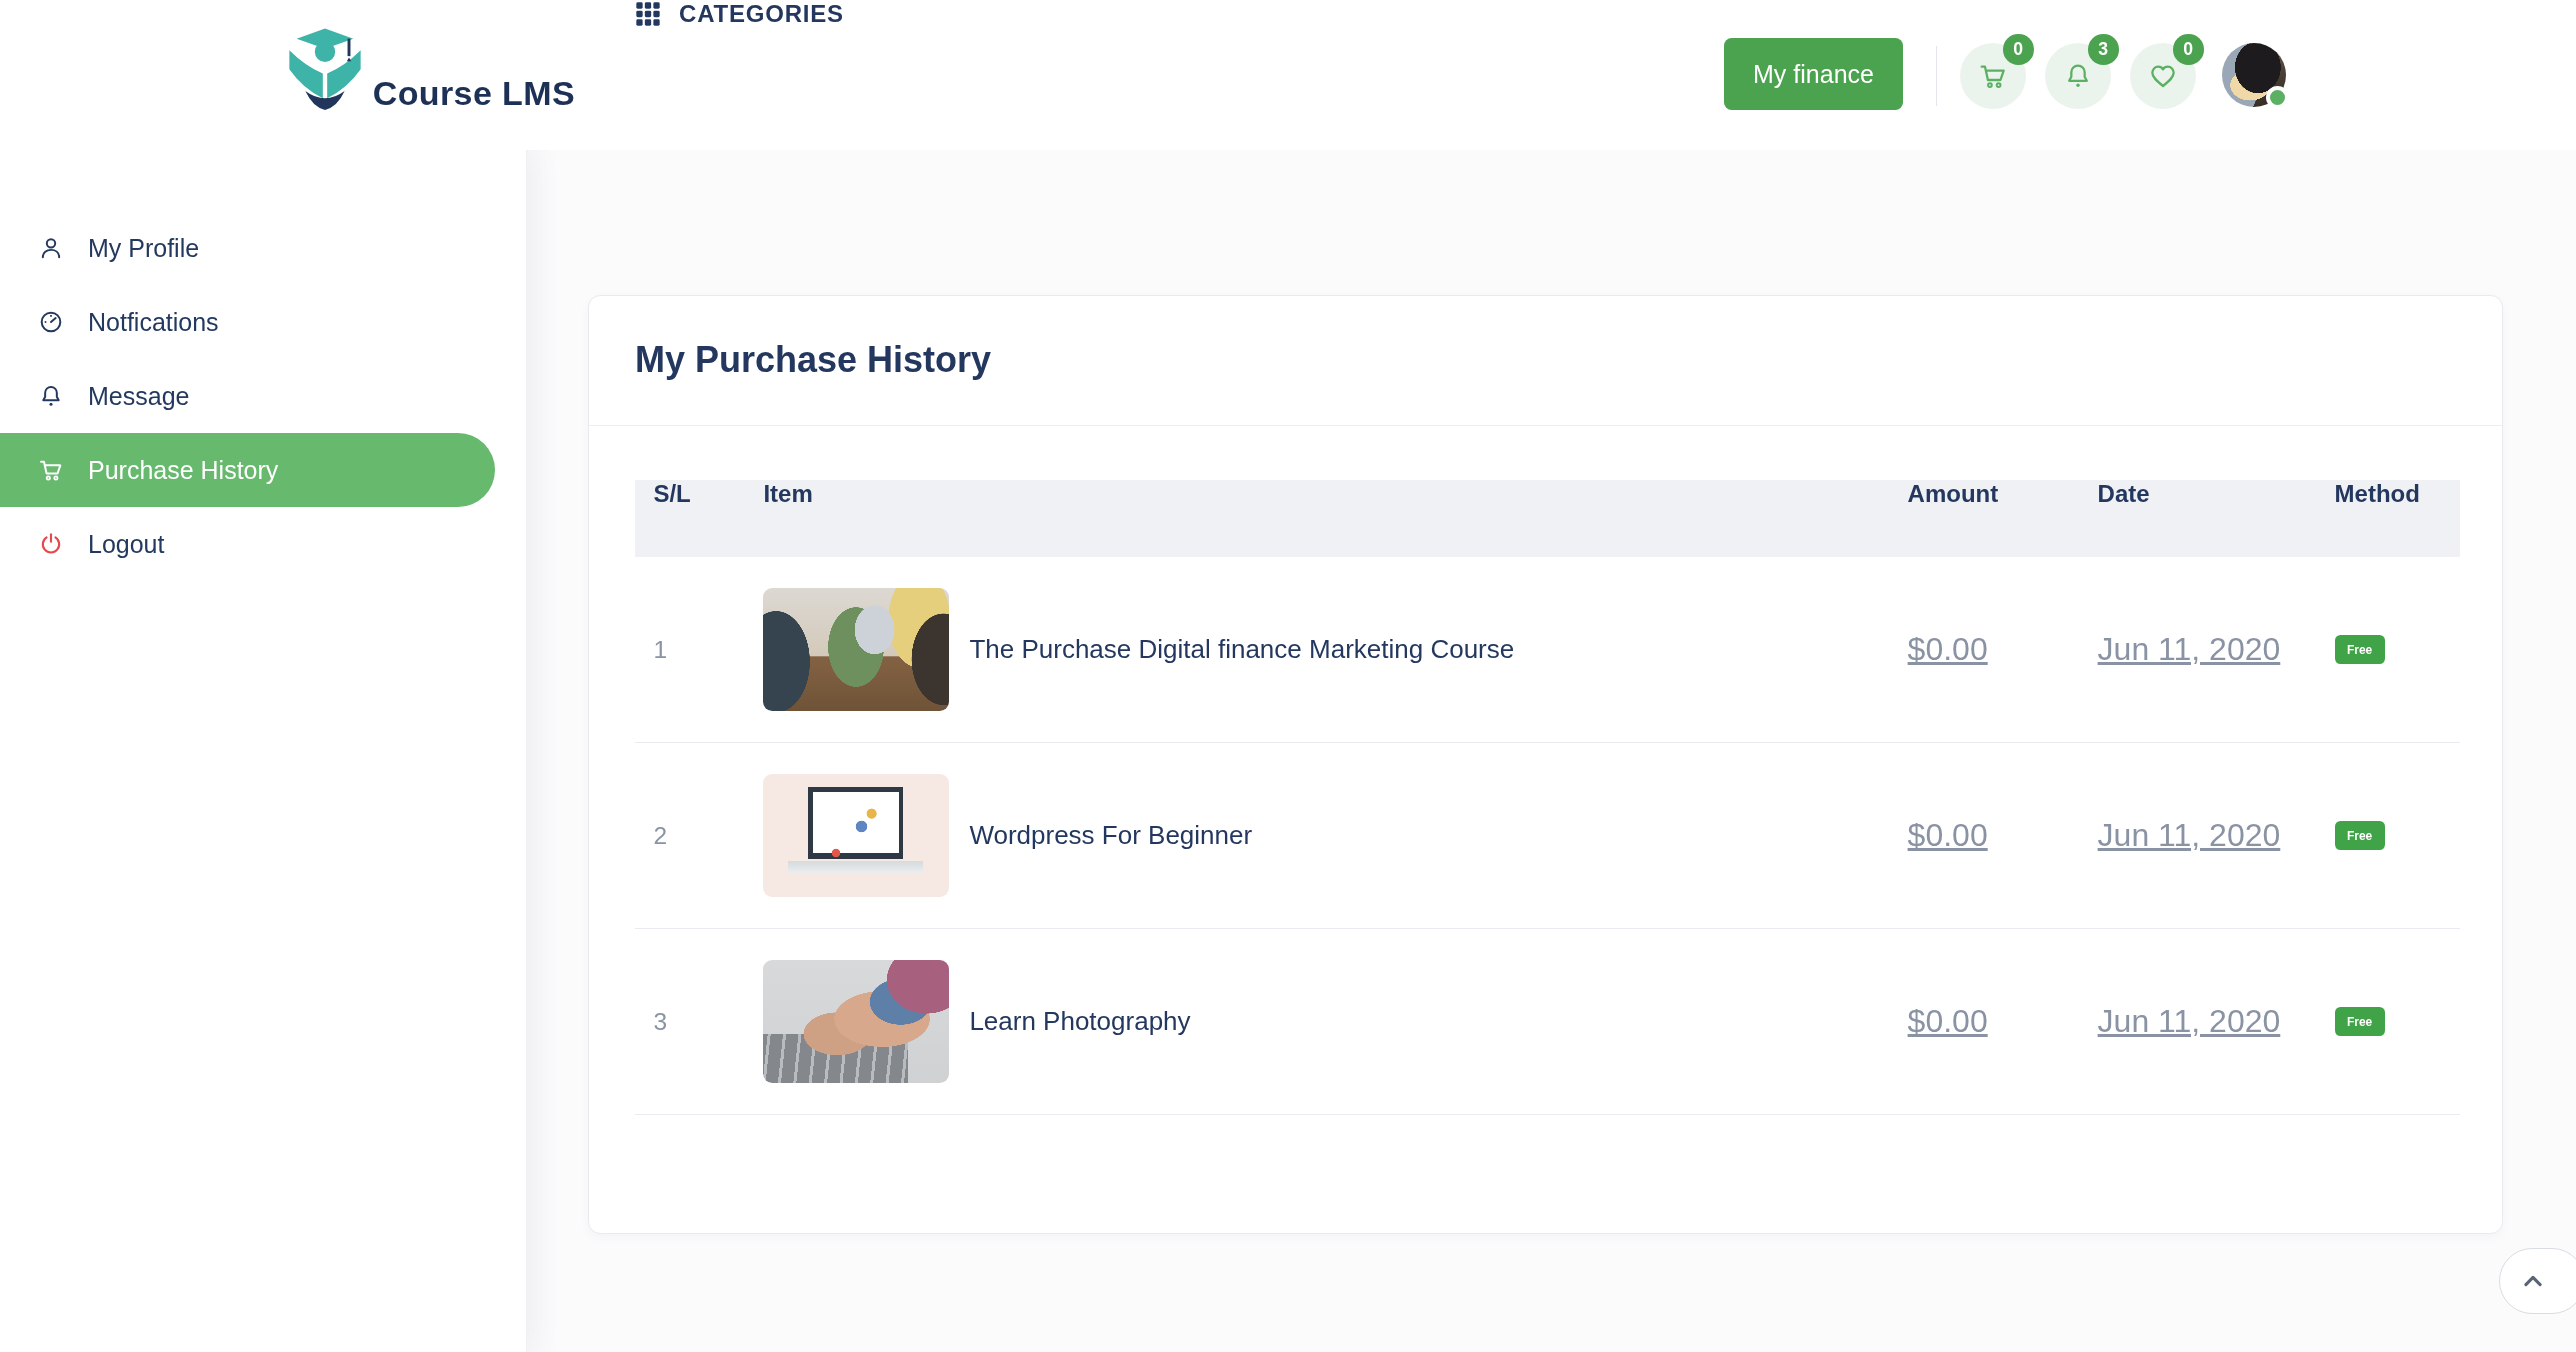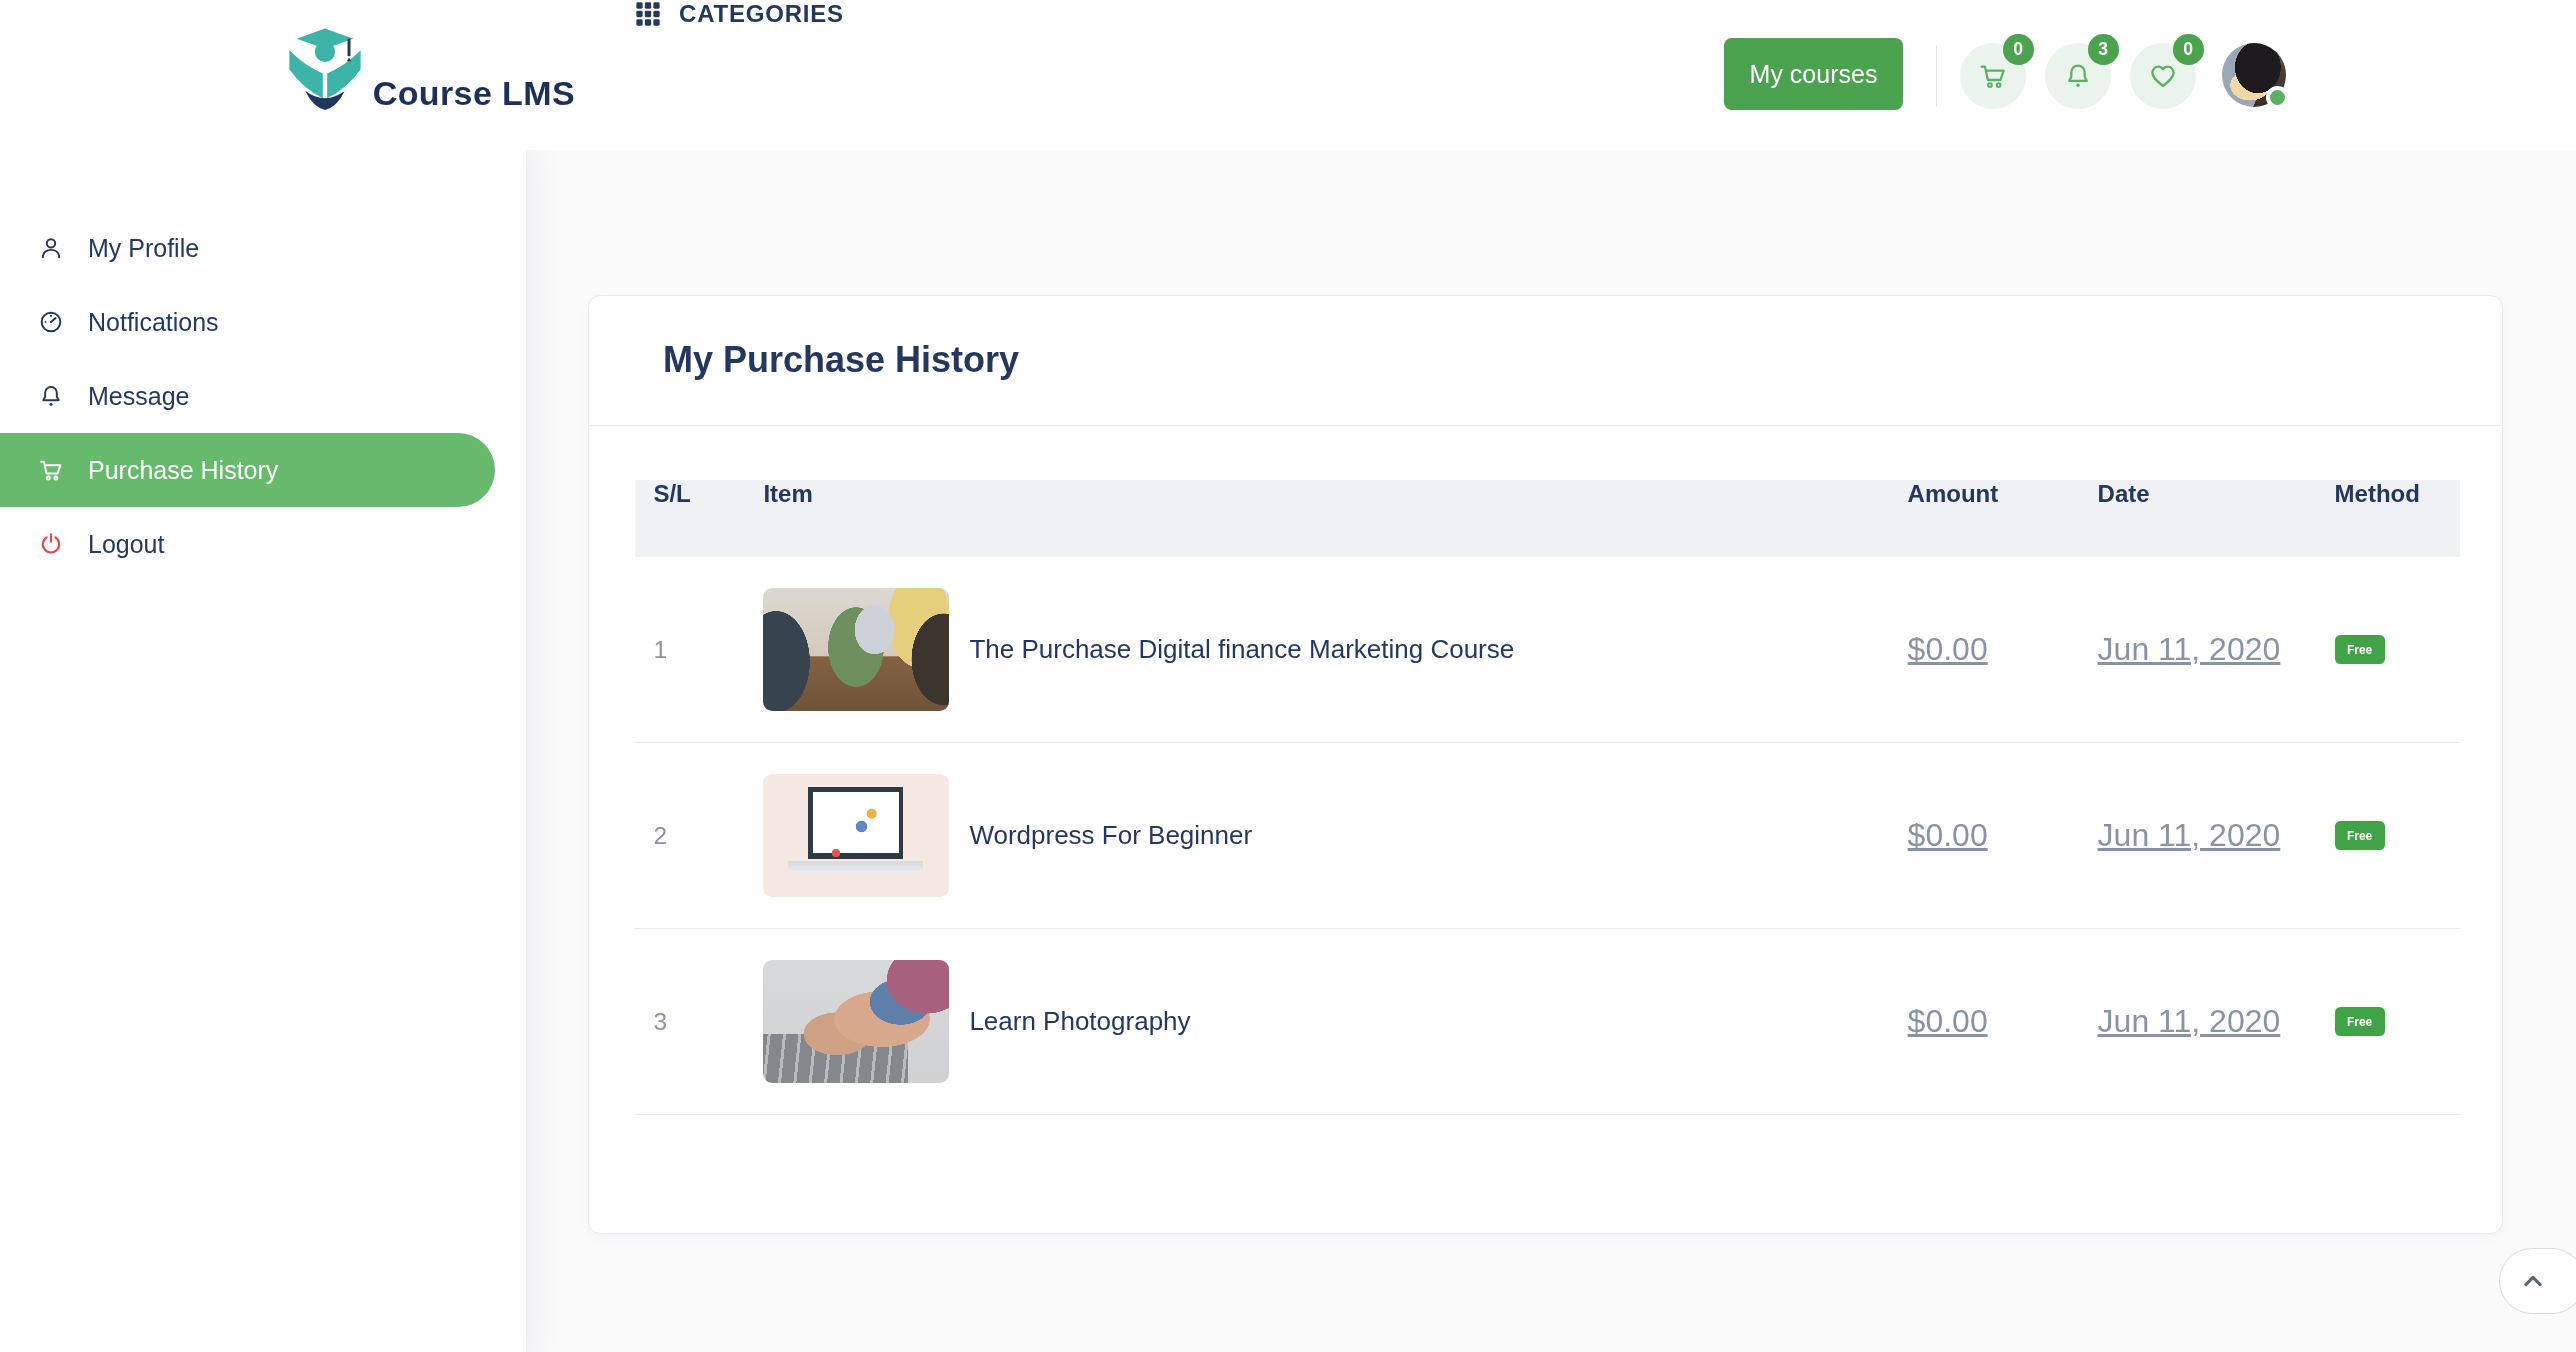--- a/index.html
+++ b/index.html
@@ -37,21 +37,21 @@
   .sidebar { position:absolute; left:0; top:150px; width:527px; height:1202px; background:#ffffff; border-right:0.8px solid #f0f0f4; box-shadow:10.7px 0 31px rgba(30,40,60,0.03); z-index:5; padding-top:61px; }
   .side-item { height:74px; display:flex; align-items:center; gap:23px; padding-left:37px; cursor:pointer; color:#24395f; }
   .side-item svg { width:28px; height:28px; flex:0 0 auto; }
   .side-label { font-size:25px; font-weight:500; }
   .side-item.active { background:#66b96d; color:#ffffff; width:495px; border-radius:0 37px 37px 0; }
   .side-item.logout { color:#24395f; }
 
   
   .main { position:absolute; left:527px; top:150px; width:2049px; height:1202px; background:linear-gradient(90deg,#f7f7f9 0%,#fbfbfc 31px,#fbfbfc 100%); }
   .card { position:absolute; left:61px; top:145px; width:1915px; height:939px; background:#ffffff; border:0.8px solid #e8eaef; border-radius:12.3px; box-shadow:0 3.1px 10.7px rgba(30,40,60,0.03); }
-  .card-title { position:absolute; left:46px; top:43px; font-size:36px; font-weight:700; color:#24385f;margin-left:28px; }
+  .card-title { position:absolute; left:46px; top:43px; font-size:36px; font-weight:700; color:#24385f; }
   .card-title-divider { position:absolute; left:0; top:129px; width:100%; height:0.8px; background:#eceef2; }
 
   .table-wrap { position:absolute; left:46px; top:184px; width:1825px; }
   .thead { height:77px; background:#f0f1f4; display:flex; align-items:flex-start; padding:0 18.4px; }
   .th { font-size:24px; font-weight:700; color:#24385f; }
   .trow { height:186px; display:flex; align-items:center; padding:0 18.4px; border-bottom:0.8px solid #e9ebf0; background:#ffffff; }
   .c-sl-col { width:110px; flex:0 0 auto; }
   .c-item-col { flex:1 1 auto; display:flex; align-items:center; gap:20px; min-width:0; }
   .c-amount-col { width:190px; flex:0 0 auto; }
   .c-date-col { width:237px; flex:0 0 auto; }
@@ -131,21 +131,21 @@
             <rect x="16.6" y="9.3" width="5.4" height="5.4" rx="1.2"></rect>
           <rect x="2" y="16.6" width="5.4" height="5.4" rx="1.2"></rect>
             <rect x="9.3" y="16.6" width="5.4" height="5.4" rx="1.2"></rect>
             <rect x="16.6" y="16.6" width="5.4" height="5.4" rx="1.2"></rect>
         </g>
       </svg>
       <span class="categories-label">CATEGORIES</span>
     </div>
 
 
-    <button class="btn-primary">My courses</button>
+    <button class="btn-primary">My finance</button>
     <div class="top-divider"></div>
 
     <div class="icon-circle" style="left:1960px;">
       <svg viewBox="0 0 24 24">
         <path d="M3.5,5 H6 L8.2,15 H17.6 L20,8 H7" fill="none" stroke="#5cb063" stroke-width="1.7" stroke-linecap="round" stroke-linejoin="round"></path>
         <circle cx="9.7" cy="18.8" r="1.4" fill="none" stroke="#5cb063" stroke-width="1.5"></circle>
         <circle cx="16.2" cy="18.8" r="1.4" fill="none" stroke="#5cb063" stroke-width="1.5"></circle>
       </svg>
       <span class="count-badge">0</span>
     </div>

